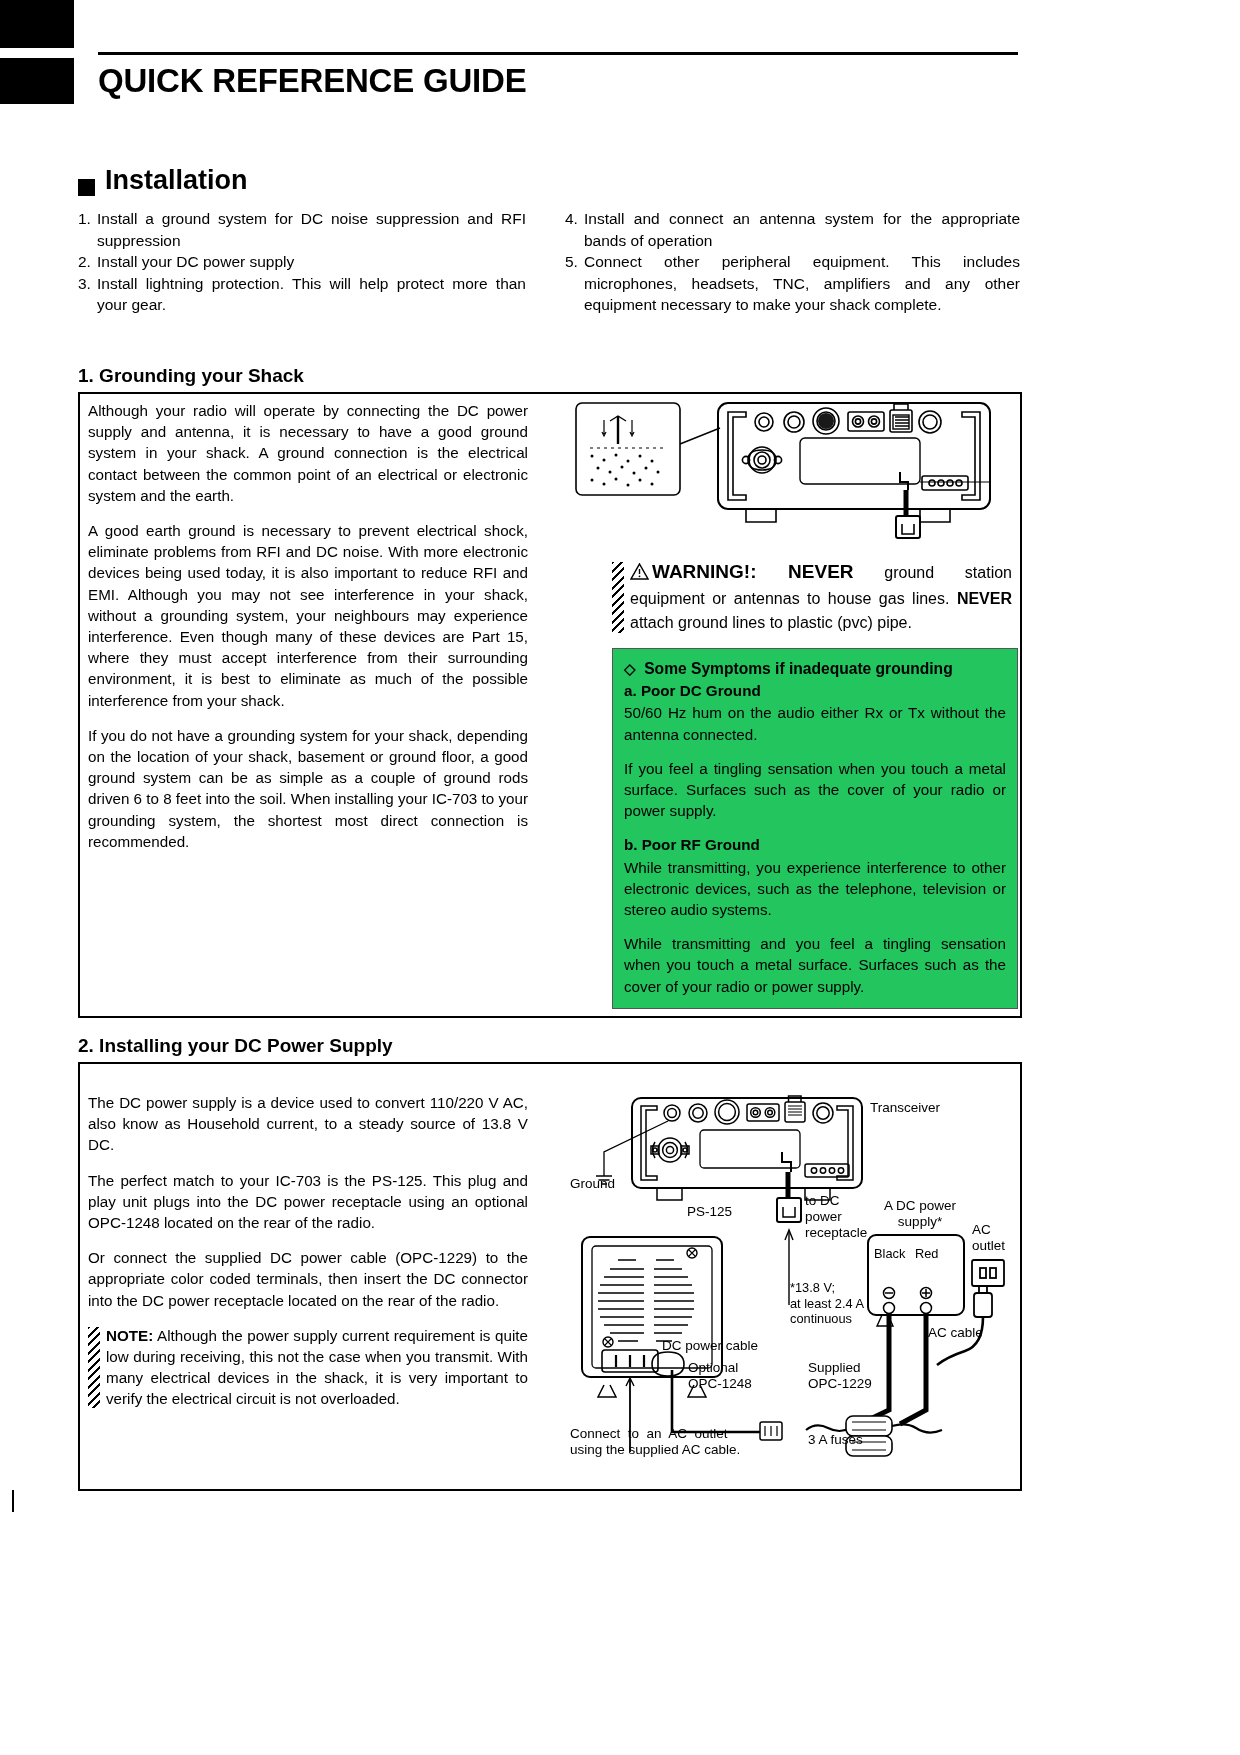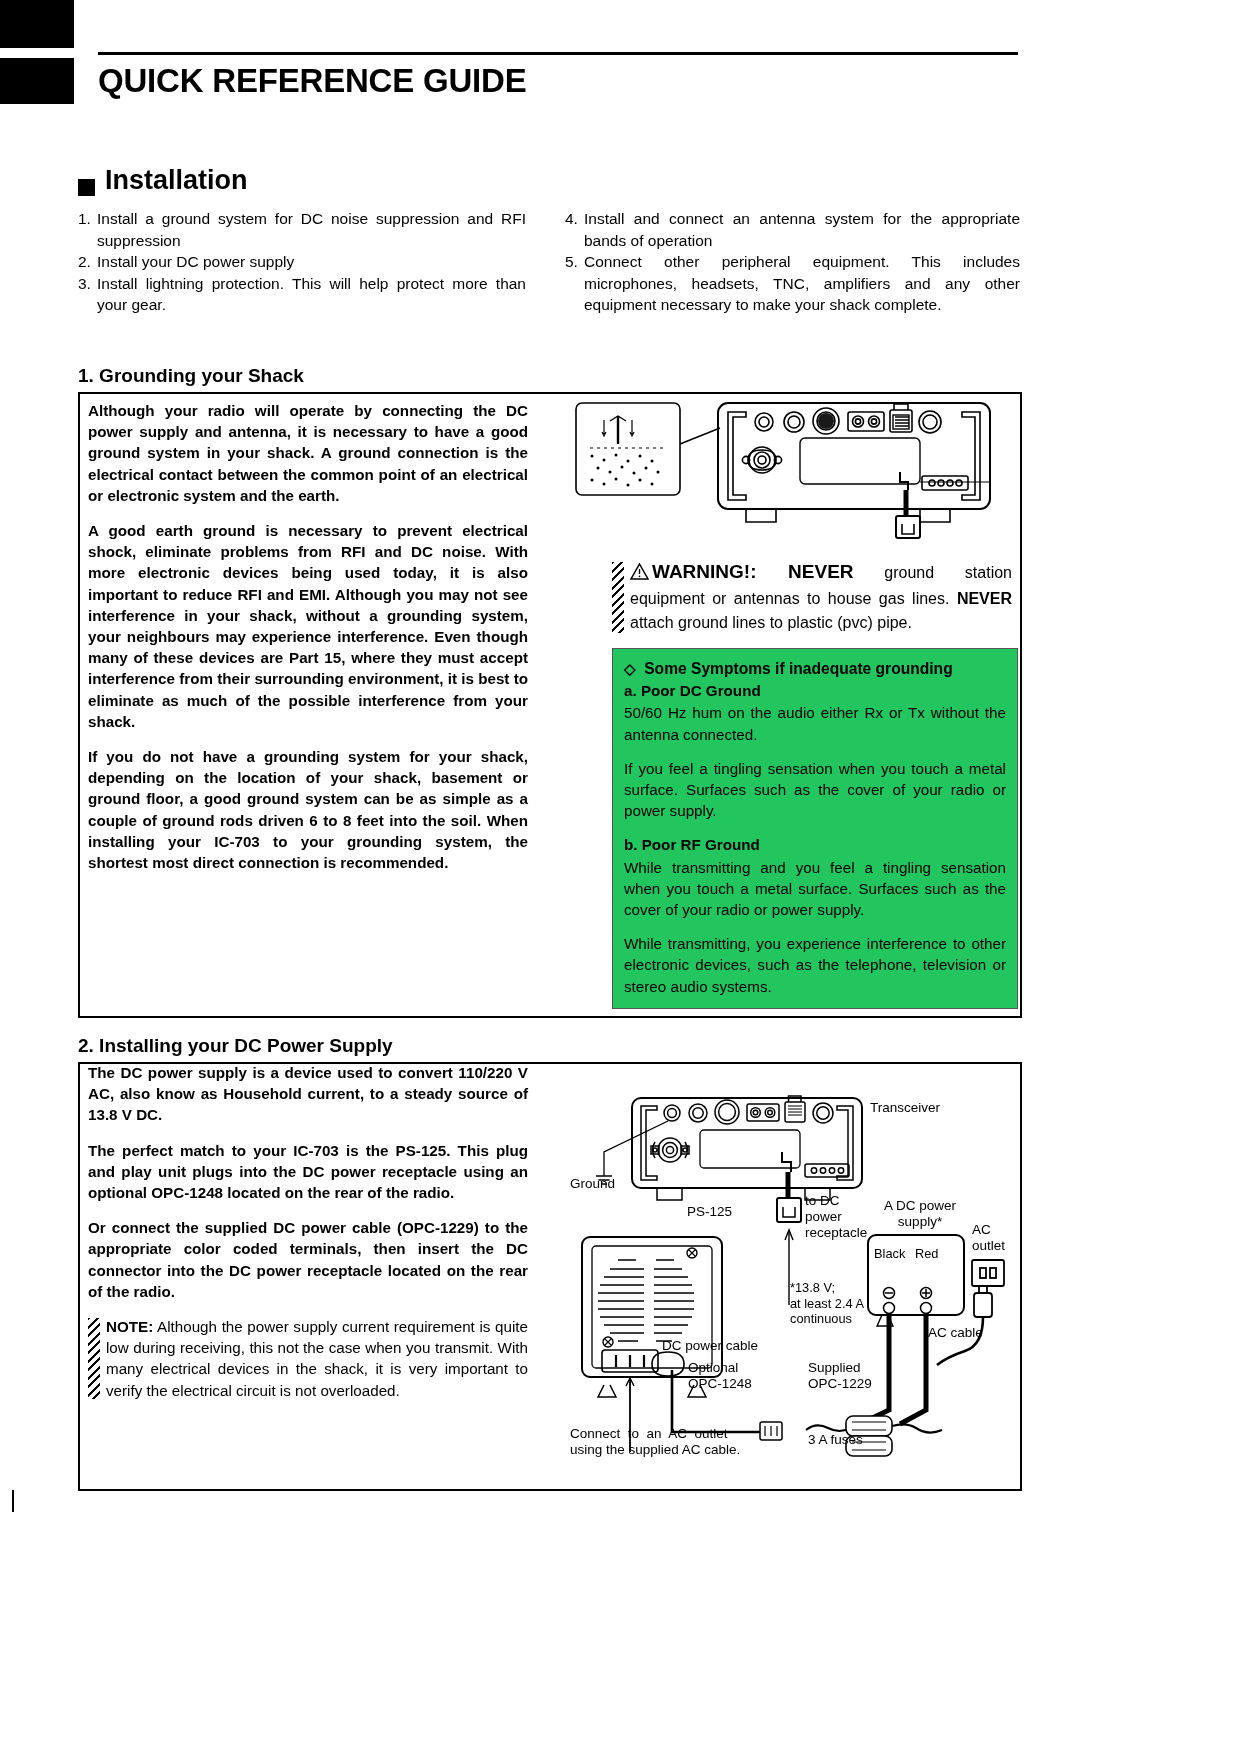--- a/index.html
+++ b/index.html
@@ -41,22 +41,22 @@
   #sh1{left:78px; top:365px;}
   #sh2{left:78px; top:1035px;}
 
   
   .boxed{position:absolute; border:2px solid #000; background:#fff;}
   #box1{left:78px; top:392px; width:940px; height:622px;}
   #box2{left:78px; top:1062px; width:940px; height:425px;}
 
   .bodycol{position:absolute; font-size:15.2px; line-height:21.2px; text-align:justify;}
   #b1-left{left:88px; top:400px; width:440px;}
-  #b2-left{left:88px; top:1062px; width:440px;}
-  .bodycol p{margin:0 0 14px 0;font-weight:bold;}
+  #b2-left{left:88px; top:1092px; width:440px;}
+  .bodycol p{margin:0 0 14px 0;}
   .bodycol p:last-child{margin-bottom:0;}
 
   
   .note{position:relative; padding-left:18px;}
   .note .hatch{
     position:absolute; left:0; top:2px; bottom:2px; width:12px;
     background:repeating-linear-gradient(135deg,#000 0 2px,#fff 2px 6px);
   }
   .note .ntext{font-size:15.2px; line-height:21.2px; text-align:justify;}
 
@@ -248,22 +248,22 @@
       </div>
     </div>
   </div>
 
   <div class="graybox">
     <div class="gb-title"><span class="diam">◇</span>&nbsp; <span>Some Symptoms if inadequate grounding</span></div>
     <div class="gb-sub">a. Poor DC Ground</div>
     <p>50/60 Hz hum on the audio either Rx or Tx without the antenna connected.</p>
     <p>If you feel a tingling sensation when you touch a metal surface. Surfaces such as the cover of your radio or power supply.</p>
     <div class="gb-sub">b. Poor RF Ground</div>
+    <p>While transmitting, you experience interference to other electronic devices, such as the telephone, television or stereo audio systems.</p>
     <p>While transmitting and you feel a tingling sensation when you touch a metal surface. Surfaces such as the cover of your radio or power supply.</p>
-    <p>While transmitting, you experience interference to other electronic devices, such as the telephone, television or stereo audio systems.</p>
   </div>
 
   <div class="sub-h" id="sh2">2. Installing your DC Power Supply</div>
   <div class="boxed" id="box2"></div>
 
   <div class="bodycol" id="b2-left">
     <p>The DC power supply is a device used to convert 110/220 V AC, also know as Household current, to a steady source of 13.8 V DC.</p>
     <p>The perfect match to your IC-703 is the PS-125. This plug and play unit plugs into the DC power receptacle using an optional OPC-1248 located on the rear of the radio.</p>
     <p>Or connect the supplied DC power cable (OPC-1229) to the appropriate color coded terminals, then insert the DC connector into the DC power receptacle located on the rear of the radio.</p>
     <div class="note">

